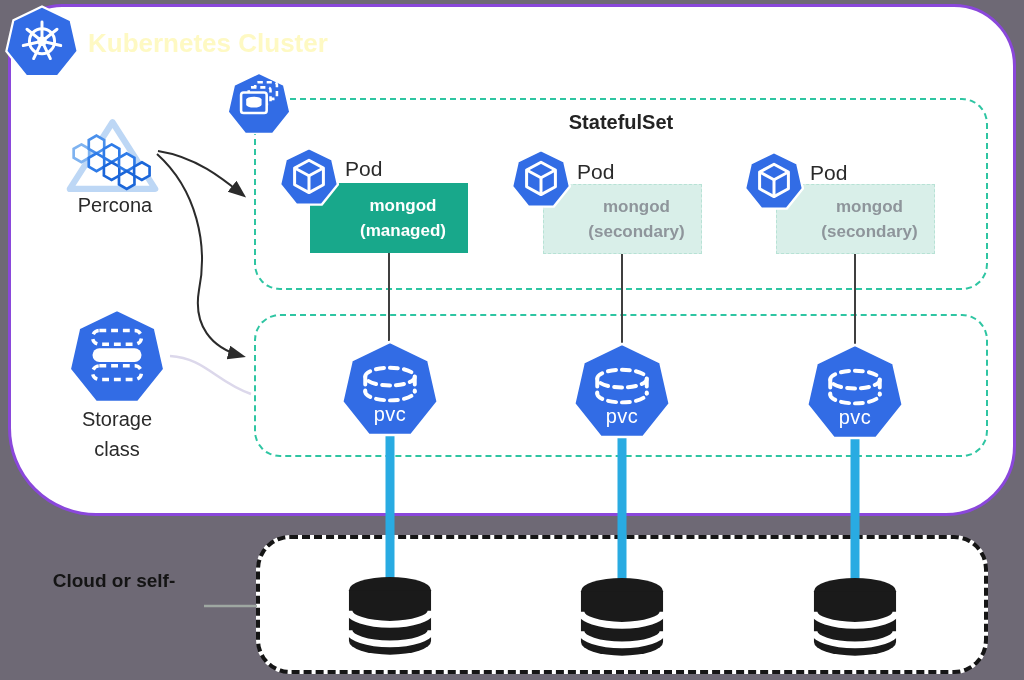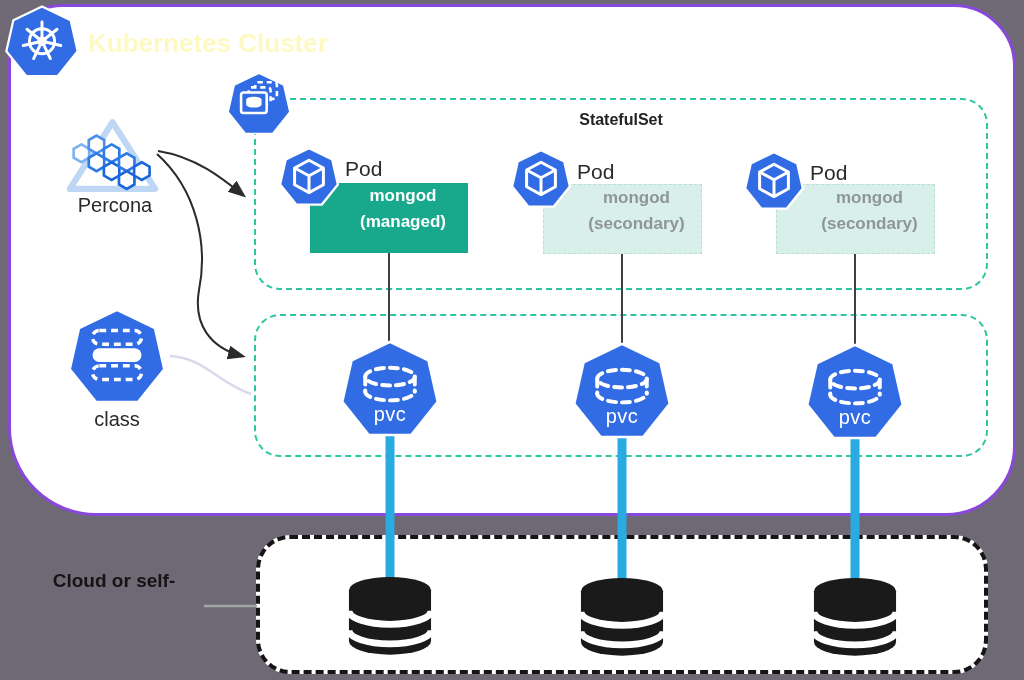--- a/index.html
+++ b/index.html
@@ -24,29 +24,29 @@
 
   
   .teal-box{
     box-sizing:border-box;border:2.5px dashed #2EC5A2;border-radius:26px;
     background:transparent;z-index:1;
   }
   #statefulset-box{left:254px;top:98px;width:734px;height:192px;}
   #pvc-box{left:254px;top:314px;width:734px;height:143px;}
   #statefulset-label{
     left:254px;top:111px;width:734px;text-align:center;
-    font-size:16px;font-weight:bold;color:#232323;z-index:3;
+    font-size:20px;font-weight:bold;color:#232323;z-index:3;
   }
 
   
   .hepta-icon{z-index:6;}
   .pod-label{font-size:21px;color:#2A2A2A;z-index:3;}
   .mongo-box{
     box-sizing:border-box;z-index:2;display:flex;flex-direction:column;
-    align-items:center;
+    align-items:center;justify-content:center;
     font-size:17px;font-weight:bold;line-height:1.5;text-align:center;padding-left:28px;
   }
   .mongo-primary{background:#18A88B;color:#FFFFFF;}
   .mongo-secondary{background:#D9EFE9;color:#8E959B;border:1px dashed #B7E2D5;}
 
   
   .pvc-text{
     position:absolute;left:0;bottom:13px;width:100%;text-align:center;
     color:#FFFFFF;font-size:20px;letter-spacing:.5px;
   }
@@ -118,20 +118,21 @@
 
 <div class="abs hepta-icon" style="left:68px;top:308px;width:98px;height:98px;">
   <svg width="98" height="98" viewBox="0 0 100 100">
     <polygon points="50,2 88.7,20.5 98.2,62.4 71.4,96 28.6,96 1.8,62.4 11.3,20.5" fill="#326CE5" stroke="#FFFFFF" stroke-width="2.5"></polygon>
     <rect x="25" y="23" width="50" height="14" rx="7" fill="none" stroke="#FFFFFF" stroke-width="3.5" stroke-dasharray="7,5"></rect>
     <rect x="25" y="41" width="50" height="14" rx="7" fill="#FFFFFF"></rect>
     <rect x="25" y="59" width="50" height="14" rx="7" fill="none" stroke="#FFFFFF" stroke-width="3.5" stroke-dasharray="7,5"></rect>
   </svg>
 </div>
 <div class="abs side-label" id="storage-label">
+  <span style="display:block">Storage</span>
   <span style="display:block">class</span>
 </div>
 
 <div class="abs teal-box" id="statefulset-box"></div>
 <div class="abs" id="statefulset-label">StatefulSet</div>
 
 <div class="abs hepta-icon" style="left:227px;top:72px;width:64px;height:64px;">
   <svg width="64" height="64" viewBox="0 0 100 100">
     <polygon points="50,2 88.7,20.5 98.2,62.4 71.4,96 28.6,96 1.8,62.4 11.3,20.5" fill="#326CE5" stroke="#FFFFFF" stroke-width="2.5"></polygon>
     <rect x="44" y="16" width="34" height="26" rx="4" fill="none" stroke="#FFFFFF" stroke-width="4" stroke-dasharray="8,6"></rect>

